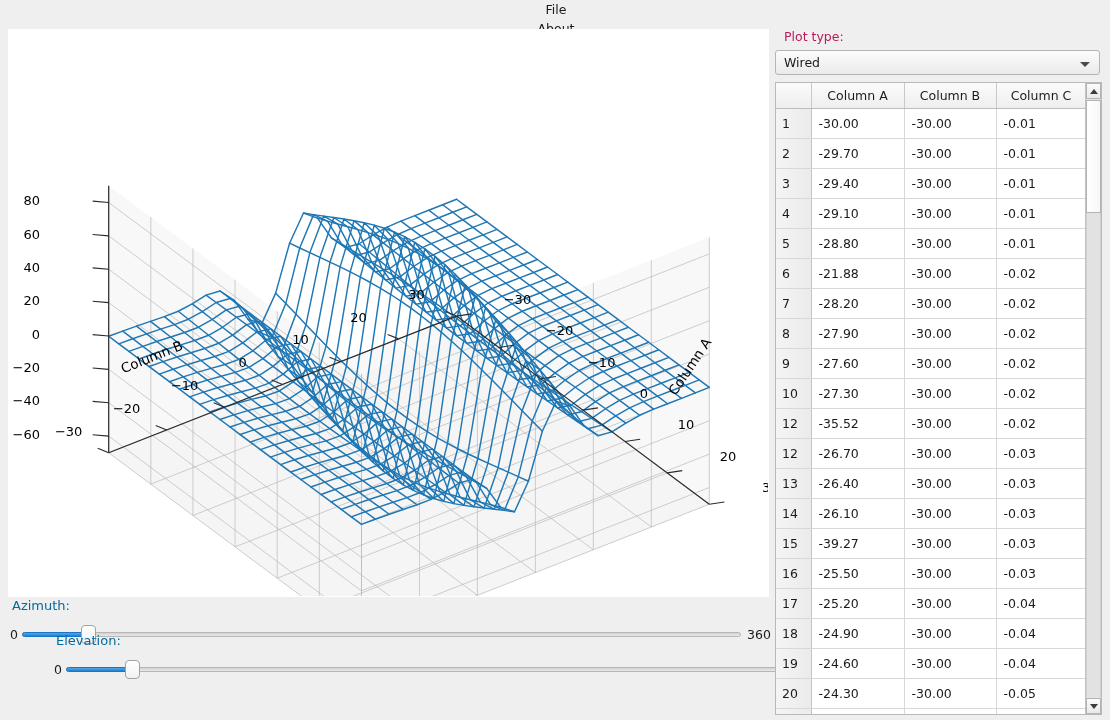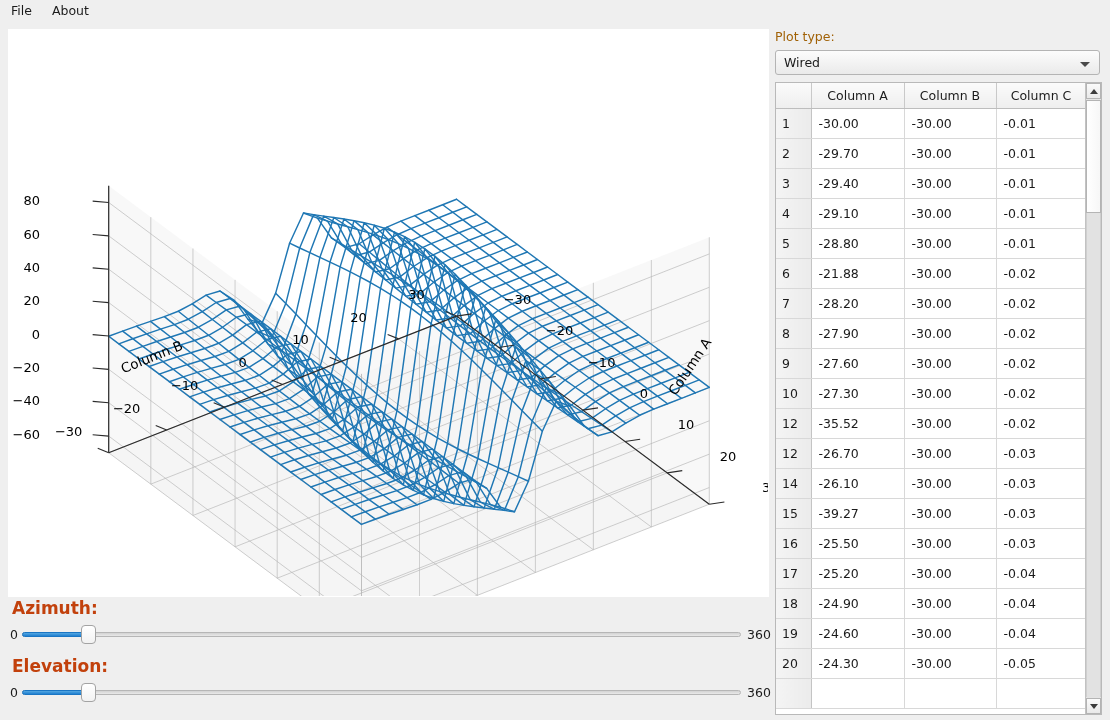--- a/index.html
+++ b/index.html
@@ -10,42 +10,42 @@
     font-family: "DejaVu Sans", sans-serif;
     font-size: 12.5px;
     color: #1a1a1a;
   }
   #app { position: relative; width: 1110px; height: 720px; }
 
   
   #menubar {
     position: absolute; left: 0; top: 0; width: 1110px; height: 20px;
     background: #efefef;
-    display: flex; align-items: center;
+    display: flex; align-items: center; flex-direction: column;
   }
   .menu-item {
     padding: 2px 9px; margin-left: 2px;
     font-size: 12.5px; color: #1b1b1b; cursor: default;
   }
   .menu-item .mn { }
 
   
   #plot-pane {
     position: absolute; left: 8px; top: 29px;
     width: 759px; height: 566px;
     background: #ffffff;
     border: 1px solid #ffffff;
     overflow: hidden;
   }
   #plot-canvas { position: absolute; left: 0; top: 0; width: 759px; height: 566px; }
 
   
   .slider-block { position: absolute; left: 0; }
   .slider-label {
-    position: absolute; left: 12px; font-size: 17px; color: #c2410c; font-weight: bold;
+    position: absolute; left: 12px; font-size: 13px; color: #0369a1;
   }
   .slider-row { position: absolute; left: 0; height: 20px; }
   .slider-min, .slider-max {
     position: absolute; top: 2px; font-size: 12.5px; color: #1b1b1b;
   }
   .slider-track {
     position: absolute; top: 7px; height: 5px;
     background: linear-gradient(#d2d2d2, #e9e9e9);
     border: 1px solid #b6b6b6; border-radius: 3px;
     box-sizing: border-box;
@@ -60,21 +60,21 @@
     position: absolute; top: 0px; width: 15px; height: 19px;
     background: linear-gradient(#ffffff, #f2f2f2);
     border: 1px solid #a3a3a3; border-radius: 4px;
     box-sizing: border-box;
   }
 
   
   #right-pane {
     position: absolute; left: 775px; top: 29px; width: 327px; height: 686px;
   }
-  #plot-type-label { font-size: 12.5px; color: #a16207; display:block; height: 19px; }
+  #plot-type-label { font-size: 12.5px; color: #be185d; display:block; height: 19px; margin-left: 9px; }
   #combo {
     position: relative; width: 325px; height: 25px; margin-top: 2px;
     background: linear-gradient(#fcfcfc, #eaeaea);
     border: 1px solid #b4b4b4; border-radius: 3px;
     box-sizing: border-box;
     display: flex; align-items: center;
   }
   #combo-value { padding-left: 8px; font-size: 12.5px; color: #1b1b1b; }
   #combo-arrow {
     position: absolute; right: 9px; top: 11px;
@@ -331,21 +331,21 @@
     <div class="slider-label" style="top:0px;">Azimuth:</div>
     <div class="slider-row" style="top:27px;width:775px;">
       <div class="slider-min" style="left:10px;">0</div>
       <div class="slider-track" style="left:22px;width:719px;"></div>
       <div class="slider-fill" style="left:22px;width:66px;"></div>
       <div class="slider-thumb" style="left:81px;"></div>
       <div class="slider-max" style="left:747px;">360</div>
     </div>
   </div>
 
-  <div class="slider-block" style="top:656px;height:50px;width:775px;">
+  <div class="slider-block" style="top:633px;height:50px;width:775px;margin-left:44px;">
     <div class="slider-label" style="top:0px;">Elevation:</div>
     <div class="slider-row" style="top:27px;width:775px;">
       <div class="slider-min" style="left:10px;">0</div>
       <div class="slider-track" style="left:22px;width:719px;"></div>
       <div class="slider-fill" style="left:22px;width:66px;"></div>
       <div class="slider-thumb" style="left:81px;"></div>
       <div class="slider-max" style="left:747px;">360</div>
     </div>
   </div>
 
@@ -442,20 +442,26 @@
                 <td>-30.00</td>
                 <td>-0.02</td>
               </tr>
               <tr>
                 <td class="rowhdr">12</td>
                 <td>-26.70</td>
                 <td>-30.00</td>
                 <td>-0.03</td>
               </tr>
               <tr>
+                <td class="rowhdr">13</td>
+                <td>-26.40</td>
+                <td>-30.00</td>
+                <td>-0.03</td>
+              </tr>
+              <tr>
                 <td class="rowhdr">14</td>
                 <td>-26.10</td>
                 <td>-30.00</td>
                 <td>-0.03</td>
               </tr>
               <tr>
                 <td class="rowhdr">15</td>
                 <td>-39.27</td>
                 <td>-30.00</td>
                 <td>-0.03</td>

